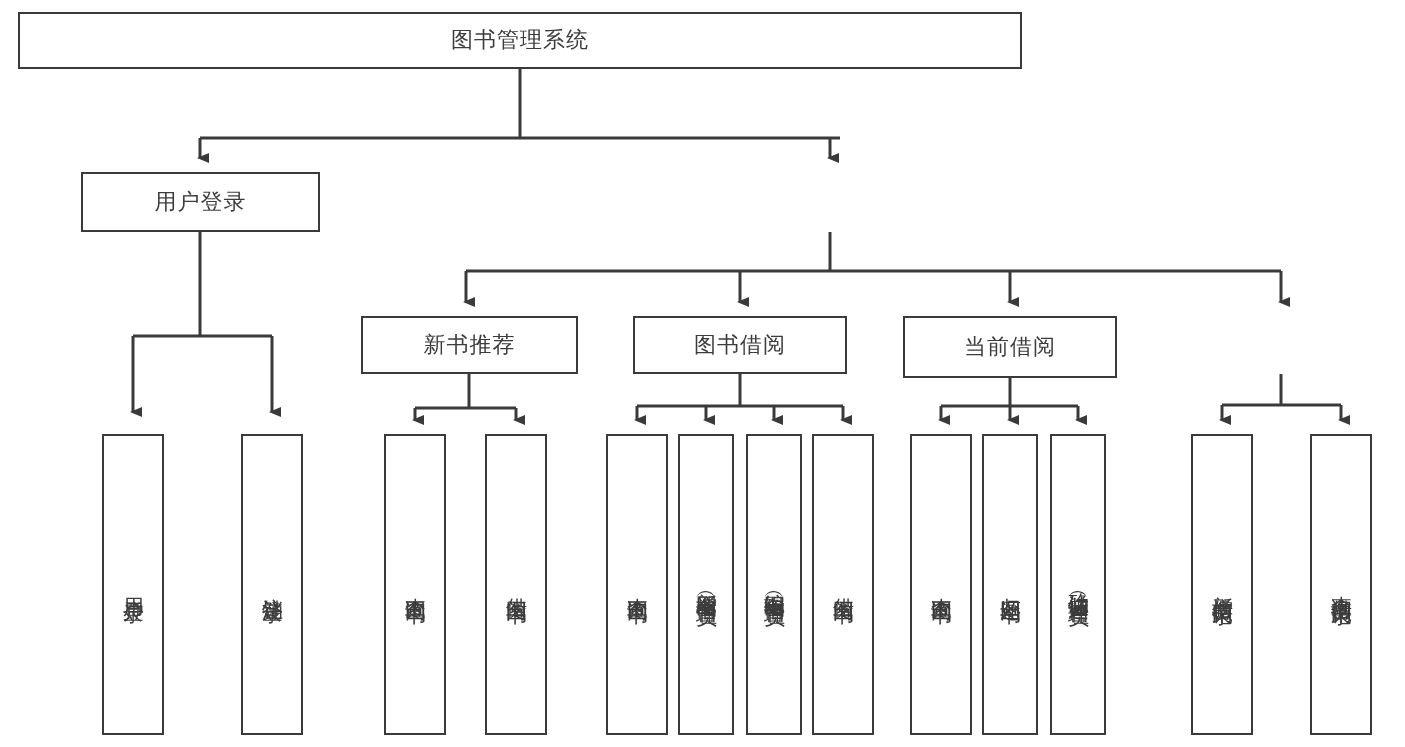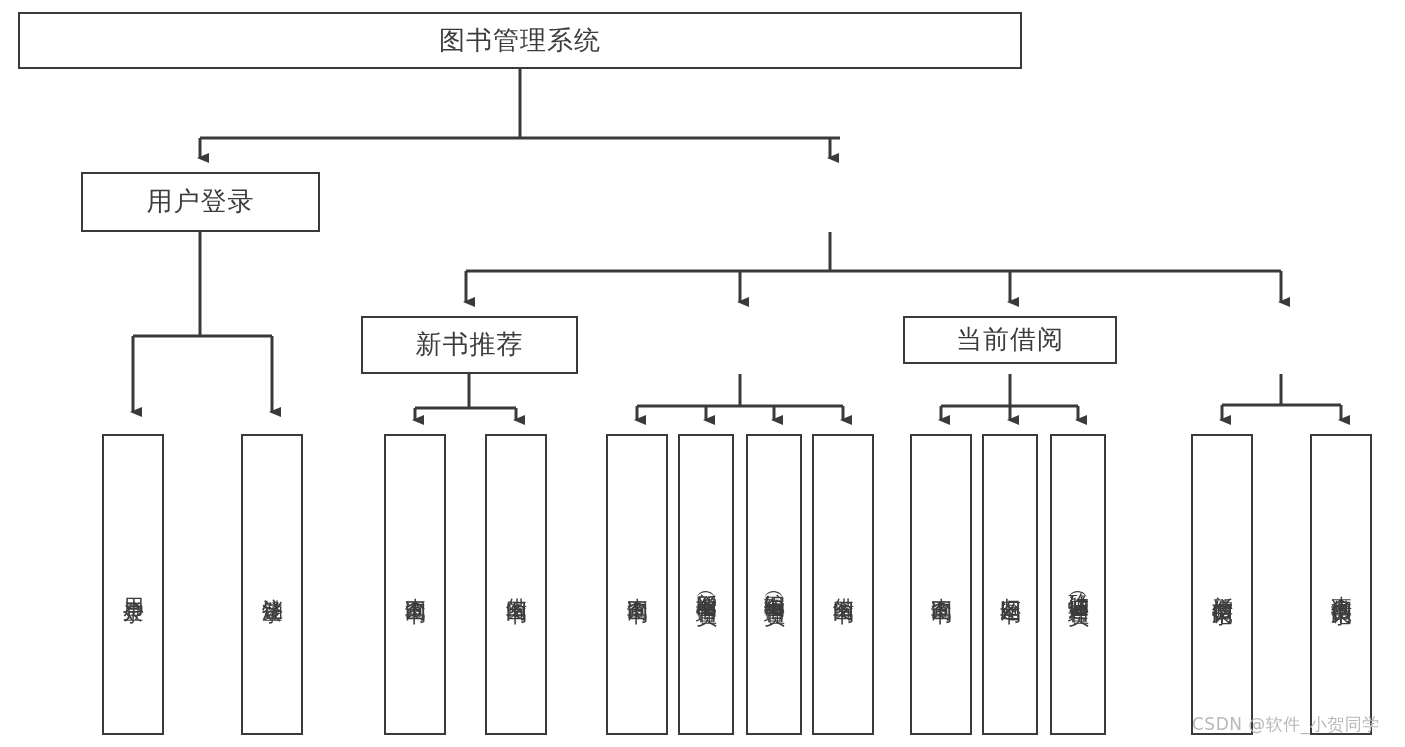--- a/index.html
+++ b/index.html
@@ -34,21 +34,21 @@
     display: flex;
     align-items: center;
     justify-content: center;
     color: #3c3c3c;
     z-index: 2;
   }
   .node.root {
     border-width: 2px;
   }
   .node .lbl-h {
-    font-size: 26px;
+    font-size: 22px;
     line-height: 1.2;
     letter-spacing: 1px;
     white-space: nowrap;
     color: #3c3c3c;
   }
   .node.leaf {
     align-items: center;
     justify-content: center;
     padding: 6px 0;
   }
@@ -132,21 +132,24 @@
     <span class="lbl-h">图书管理系统</span>
   </div>
 
   <div class="node" style="left:81px; top:172px; width:239px; height:60px;">
     <span class="lbl-h">用户登录</span>
   </div>
 
   <div class="node" style="left:361px; top:316px; width:217px; height:58px;">
     <span class="lbl-h">新书推荐</span>
   </div>
-  <div class="node" style="left:903px; top:316px; width:214px; height:48px;">
+  <div class="node" style="left:633px; top:316px; width:214px; height:58px;">
+    <span class="lbl-h">图书借阅</span>
+  </div>
+  <div class="node" style="left:903px; top:316px; width:214px; height:62px;">
     <span class="lbl-h">当前借阅</span>
   </div>
 
   <div class="node leaf" style="left:102px; top:434px; width:62px; height:301px;">
     <span class="lbl-v">用户登录</span>
   </div>
   <div class="node leaf" style="left:241px; top:434px; width:62px; height:301px;">
     <span class="lbl-v">注销登录</span>
   </div>
 
@@ -180,15 +183,14 @@
     <span class="lbl-v">确认归还（管理员）</span>
   </div>
 
   <div class="node leaf" style="left:1191px; top:434px; width:62px; height:301px;">
     <span class="lbl-v">新增借阅记录</span>
   </div>
   <div class="node leaf" style="left:1310px; top:434px; width:62px; height:301px;">
     <span class="lbl-v">查询借阅记录</span>
   </div>
 
-  <div class="watermark">CSDN @软件_小贺同学</div>
 
 </div>
 
 </body></html>

